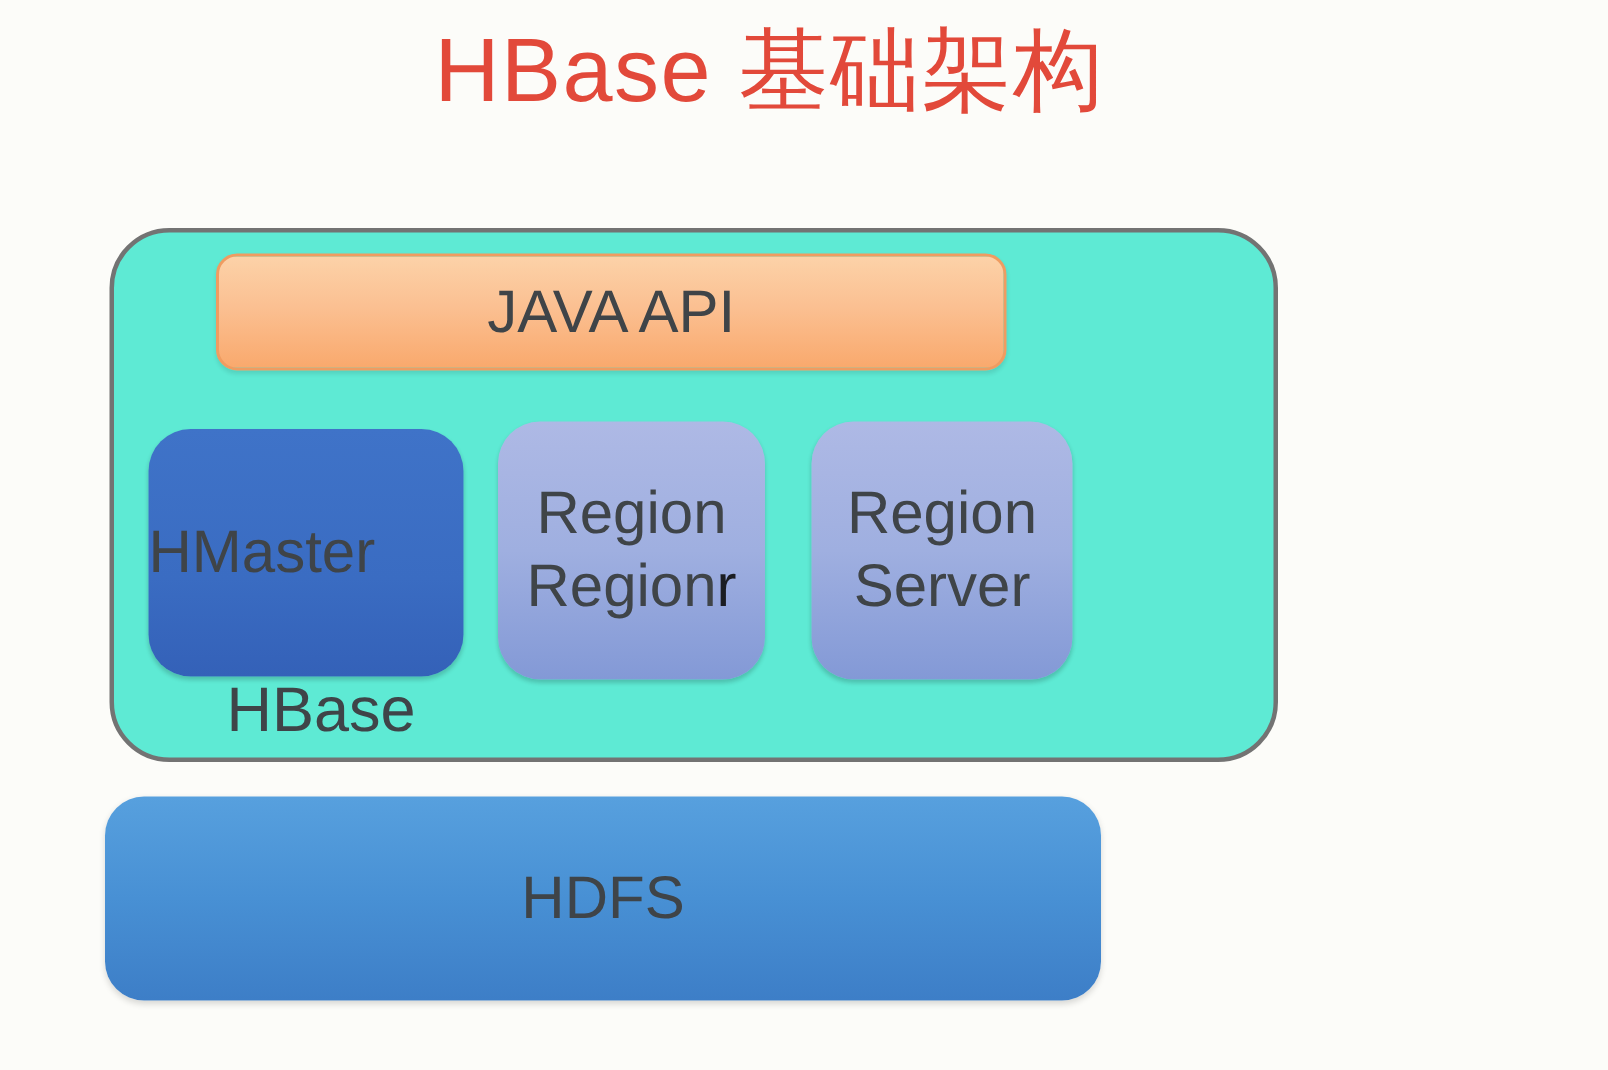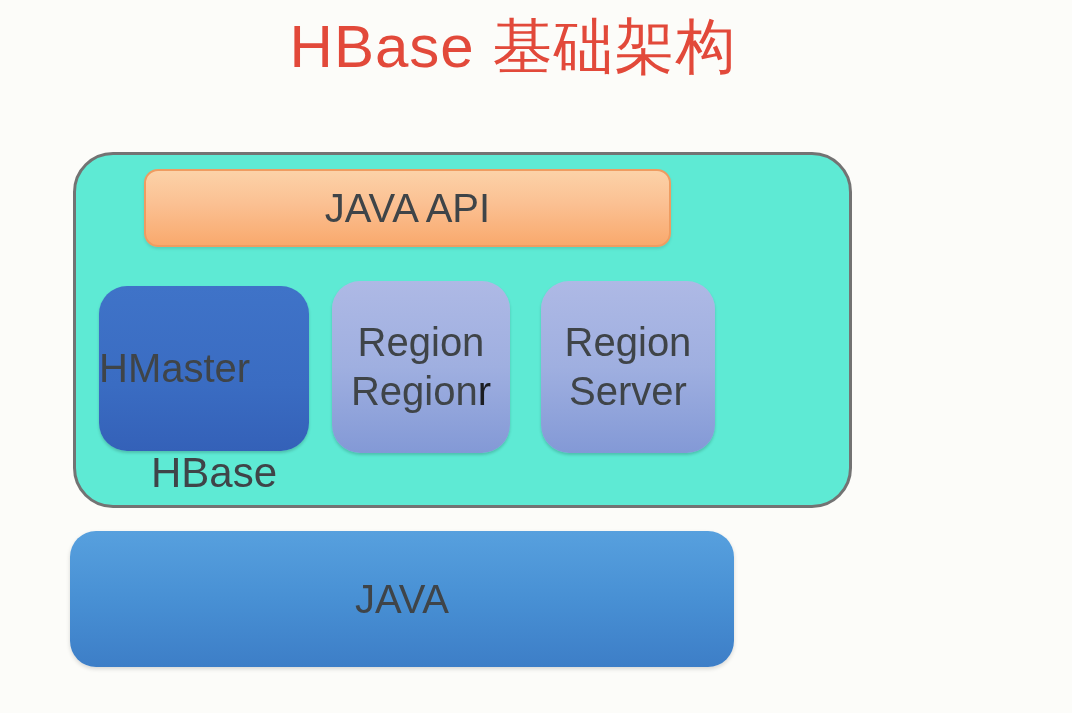--- a/index.html
+++ b/index.html
@@ -164,17 +164,17 @@
 
     <div class="region-server rs-2">
       <span class="box-label">Region</span>
       <span class="box-label">Server</span>
     </div>
 
     <div class="hbase-group-label">HBase</div>
   </div>
 
   <div class="hdfs">
-    <span class="box-label">JAVA</span>
+    <span class="box-label">HDFS</span>
   </div>
 
 
 </div>
 
 </body></html>

